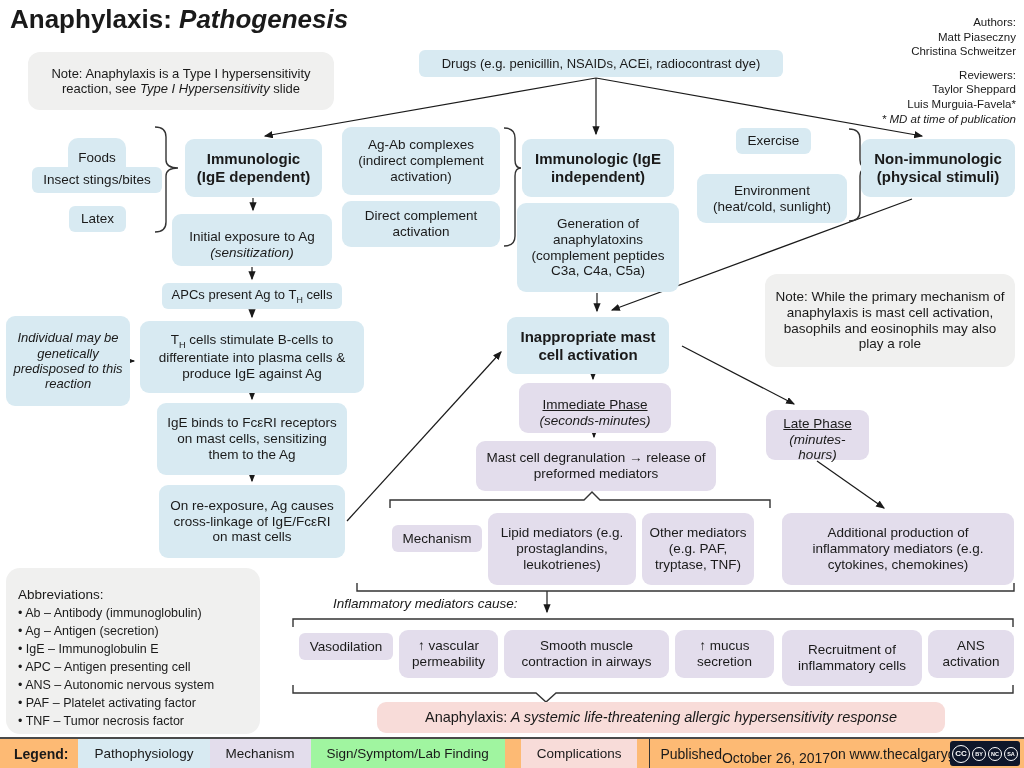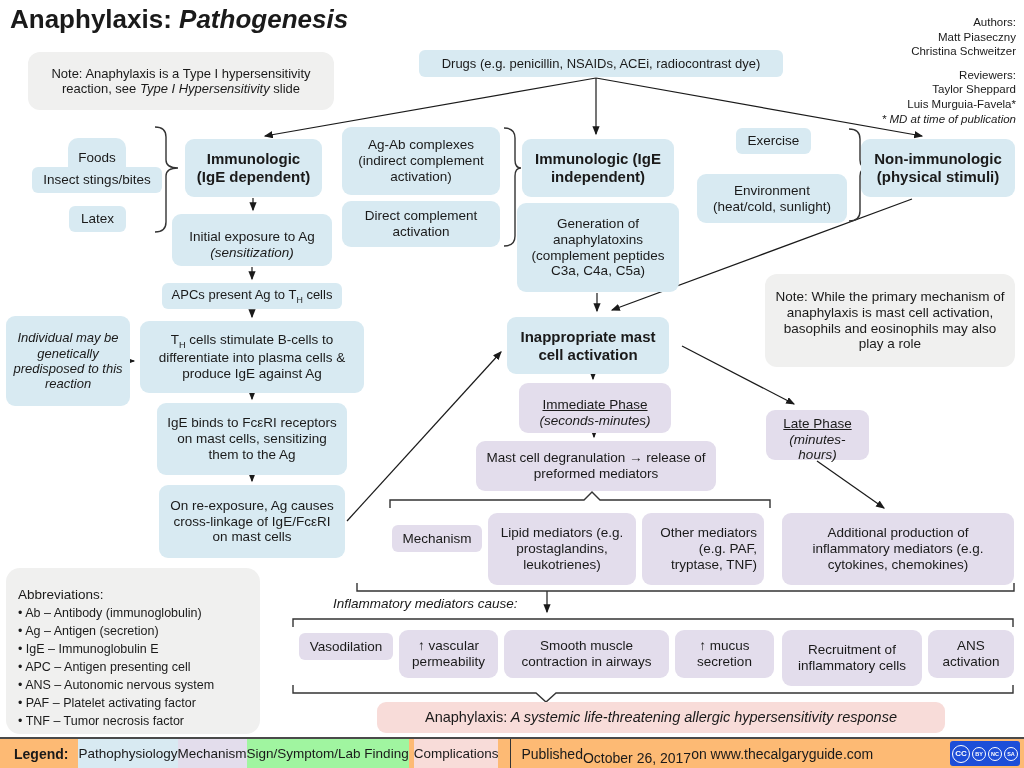--- a/index.html
+++ b/index.html
@@ -22,28 +22,28 @@
   .title{position:absolute;left:10px;top:4px;font-size:26px;font-weight:bold;z-index:1;}
   .authors{position:absolute;right:8px;top:6px;width:200px;text-align:right;font-size:11.5px;line-height:1.27;z-index:1;}
   sub{font-size:0.68em;}
   .abbr{position:absolute;left:6px;top:568px;width:254px;height:166px;background:#f0f0ef;border-radius:14px;
         padding:8px 10px 6px 12px;box-sizing:border-box;font-size:12.5px;line-height:1.44;z-index:1;text-align:left;}
   .abbr .row::before{content:"• ";}
   .causelabel{position:absolute;left:333px;top:596px;font-size:13.5px;font-style:italic;z-index:1;}
   .legendbar{position:absolute;left:0;top:737px;width:1024px;height:31px;border-top:2px solid #4a4a4a;
              display:flex;align-items:stretch;z-index:2;background:#fdba74;box-sizing:border-box;}
   .legendbar .lab{display:flex;align-items:center;padding:0 10px 0 14px;font-size:14px;font-weight:bold;}
-  .chip{display:flex;align-items:center;padding:0 0;font-size:13.5px;}
+  .chip{display:flex;align-items:center;padding:0 16px;font-size:13.5px;}
   .c-patho{background:#d8eaf2;}
   .c-mech{background:#e3ddec;}
   .c-sign{background:#a0f5a0;}
-  .c-comp{background:#f8dcd9;margin-left:5px;}
+  .c-comp{background:#f8dcd9;margin-left:16px;}
   .vsep{border-left:1.5px solid #333;margin:0 10px 0 12px;}
   .pub{display:flex;align-items:center;font-size:14px;white-space:nowrap;}
-  .ccbadge{position:absolute;right:4px;top:741px;width:70px;height:25px;background:#1d4ed8;border-radius:3px;
+  .ccbadge{position:absolute;right:4px;top:741px;width:70px;height:25px;background:#0f172a;border-radius:3px;
            display:flex;align-items:center;justify-content:space-evenly;z-index:3;}
   .ccbadge .circ{border:1.5px solid #fff;border-radius:50%;color:#fff;display:flex;align-items:center;justify-content:center;
                  font-weight:bold;}
   .ccbadge .big{width:16px;height:16px;font-size:8px;}
   .ccbadge .sm{width:12px;height:12px;font-size:5.5px;}
 </style>
 </head>
 <body>
 
 <div class="canvas">
@@ -168,21 +168,21 @@
     <div class="b u">Late Phase</div>
     <div class="i">(minutes-hours)</div>
   </div>
 
   <div class="box purple" style="left:476px;top:441px;width:240px;height:50px;">
     <div><span>Mast cell </span><span class="b">degranulation</span><span> → release of preformed mediators</span></div>
   </div>
 
   <div class="box purple nw b" style="left:392px;top:516px;width:90px;height:27px;border-radius:6px;">Mechanism</div>
   <div class="box purple" style="left:488px;top:513px;width:148px;height:72px;">Lipid mediators (e.g. prostaglandins, leukotrienes)</div>
-  <div class="box purple" style="left:642px;top:513px;width:122px;height:72px;text-align:right;">Other mediators (e.g. PAF, tryptase, TNF)</div>
+  <div class="box purple" style="left:642px;top:513px;width:112px;height:72px;">Other mediators (e.g. PAF, tryptase, TNF)</div>
   <div class="box purple" style="left:782px;top:513px;width:232px;height:72px;">Additional production of inflammatory mediators (e.g. cytokines, chemokines)</div>
 
   <div class="causelabel">Inflammatory mediators cause:</div>
 
   <div class="box purple nw" style="left:299px;top:633px;width:94px;height:27px;border-radius:6px;">Vasodilation</div>
   <div class="box purple" style="left:399px;top:630px;width:99px;height:48px;">↑ vascular permeability</div>
   <div class="box purple" style="left:504px;top:630px;width:165px;height:48px;">Smooth muscle contraction in airways</div>
   <div class="box purple" style="left:675px;top:630px;width:99px;height:48px;">↑ mucus secretion</div>
   <div class="box purple" style="left:782px;top:630px;width:140px;height:56px;">Recruitment of inflammatory cells</div>
   <div class="box purple" style="left:928px;top:630px;width:86px;height:48px;">ANS activation</div>

